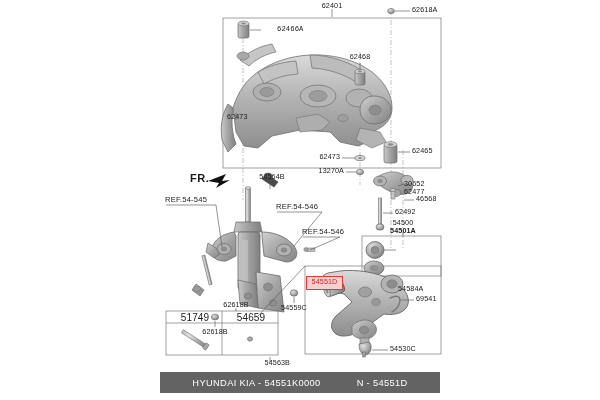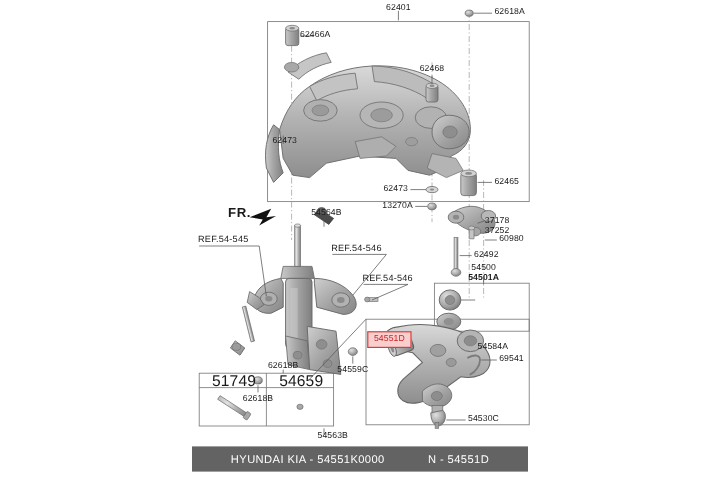--- a/index.html
+++ b/index.html
@@ -35,21 +35,21 @@
   .lbl.ref {
     font-size: 7.6px;
     letter-spacing: 0.2px;
   }
   .lbl.fr {
     font-size: 11px;
     font-weight: bold;
     letter-spacing: 0.5px;
   }
   .lbl.tbl {
-    font-size: 13px;
+    font-size: 10px;
   }
   .lbl.center { text-align: center; }
   .lbl.right { text-align: right; }
 
   .hl-box {
     position: absolute;
     border: 1px solid #e03a3a;
     background: #f8cfcf;
     color: #d12222;
     font-family: "Liberation Sans", sans-serif;
@@ -355,37 +355,37 @@
 
     <g>
       <path d="M208 181 L226 174 L222 181 L230 180 L216 188 L219 183 Z" fill="#111111"></path>
     </g>
   </svg>
 
   <div class="lbl center" style="left:312px; top:2px; width:40px;">62401</div>
 
   <div class="lbl" style="left:412px; top:6px;">62618A</div>
 
-  <div class="lbl" style="left:250px; top:25px;">62466A</div>
+  <div class="lbl" style="left:277px; top:25px;font-family:Liberation Mono, monospace;">62466A</div>
 
   <div class="lbl center" style="left:340px; top:53px; width:40px;">62468</div>
 
   <div class="lbl" style="left:412px; top:147px;">62465</div>
 
   <div class="lbl right" style="left:302px; top:153px; width:38px;">62473</div>
 
   <div class="lbl right" style="left:302px; top:167px; width:42px;">13270A</div>
 
   <div class="lbl" style="left:227px; top:113px;">62473</div>
 
-  <div class="lbl" style="left:404px; top:180px;">37178</div>
-
-  <div class="lbl" style="left:404px; top:188px;">37252</div>
-
-  <div class="lbl" style="left:416px; top:195px;">60980</div>
+  <div class="lbl" style="left:404px; top:180px;">30652</div>
+
+  <div class="lbl" style="left:404px; top:188px;">62477</div>
+
+  <div class="lbl" style="left:416px; top:195px;">46568</div>
 
   <div class="lbl" style="left:395px; top:208px;">62492</div>
 
   <div class="lbl center" style="left:383px; top:219px; width:40px;">54500</div>
 
   <div class="lbl center" style="left:381px; top:227px; width:44px;font-weight:bold;">54501A</div>
 
   <div class="lbl" style="left:398px; top:245px;margin-top:40px;">54584A</div>
 
   <div class="lbl center" style="left:252px; top:173px; width:40px;">54564B</div>

